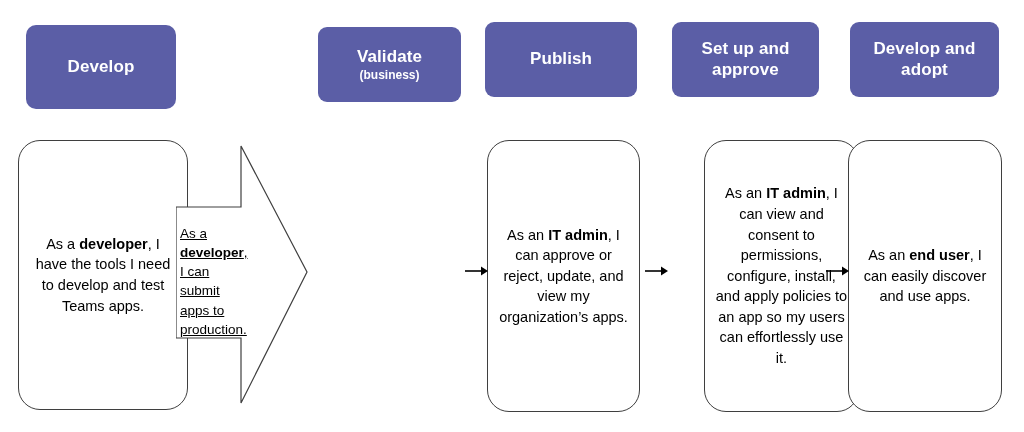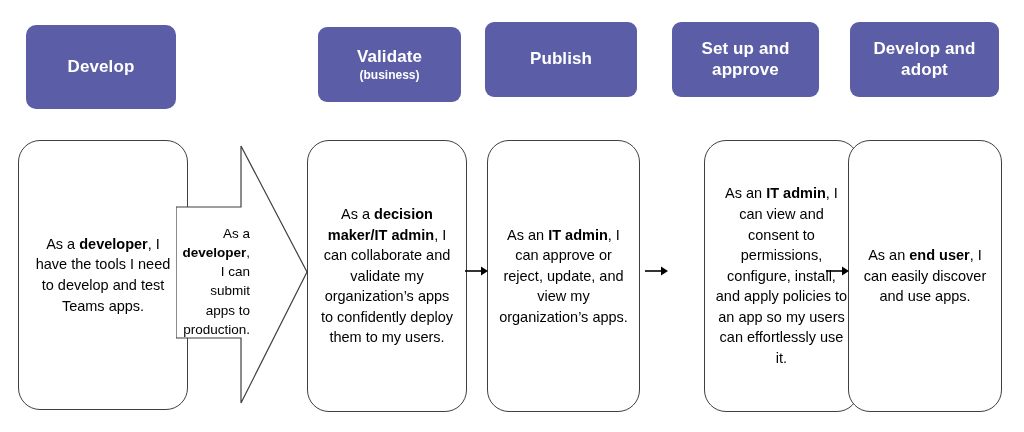--- a/index.html
+++ b/index.html
@@ -70,24 +70,25 @@
   
   .block-arrow {
     position: absolute;
   }
   .block-arrow svg { display: block; }
   .block-arrow .arrow-label {
     position: absolute;
     left: 0;
     top: 0;
     width: 100%;
-    text-align: right;
+    text-align: left;
     font-size: 13.5px;
     line-height: 1.42;
     color: #000000;
+    text-decoration: underline;
   }
 
   
   .connector {
     position: absolute;
   }
   .connector svg { display: block; }
 </style>
 </head>
 <body>
@@ -112,23 +113,20 @@
   </div>
 
   <div class="stage-header" style="left:850px; top:22px; width:149px; height:75px;">
     <div class="title">Develop and adopt</div>
   </div>
 
   <div class="persona-box" style="left:18px; top:140px; width:170px; height:270px;justify-content:center;">
     <div class="body">As a <b>developer</b>, I have the tools I need to develop and test Teams apps.</div>
   </div>
 
-  <div class="persona-box" style="left:307px; top:140px; width:160px; height:272px;">
-    <div class="body">As a <b>decision maker/IT admin</b>, I can collaborate and validate my organization’s apps to confidently deploy them to my users.</div>
-  </div>
 
   <div class="persona-box" style="left:487px; top:140px; width:153px; height:272px;">
     <div class="body">As an <b>IT admin</b>, I can approve or reject, update, and view my organization’s apps.</div>
   </div>
 
   <div class="persona-box" style="left:704px; top:140px; width:155px; height:272px;">
     <div class="body">As an <b>IT admin</b>, I can view and consent to permissions, configure, install, and apply policies to an app so my users can effortlessly use it.</div>
   </div>
 
   <div class="persona-box" style="left:848px; top:140px; width:154px; height:272px;">

